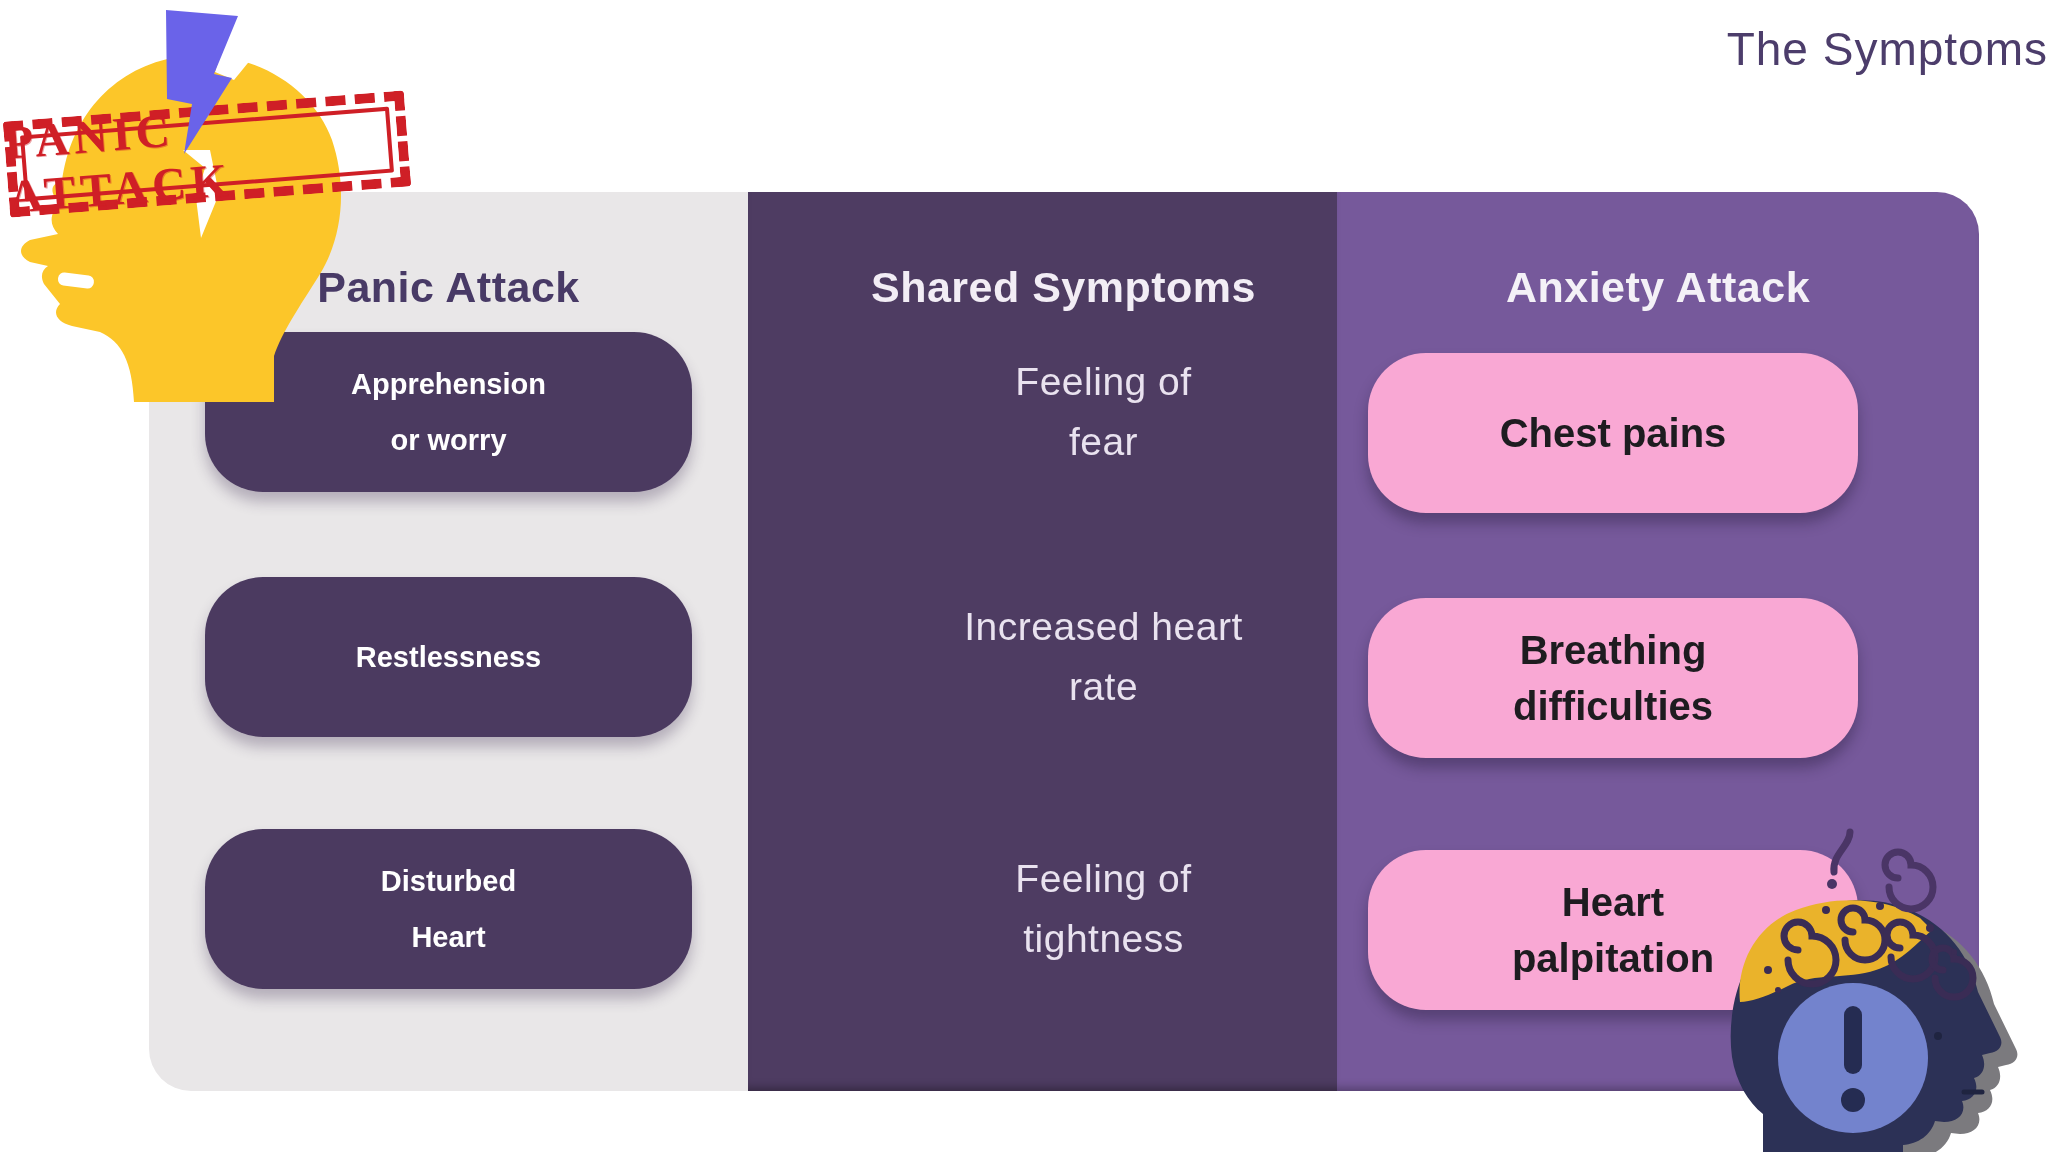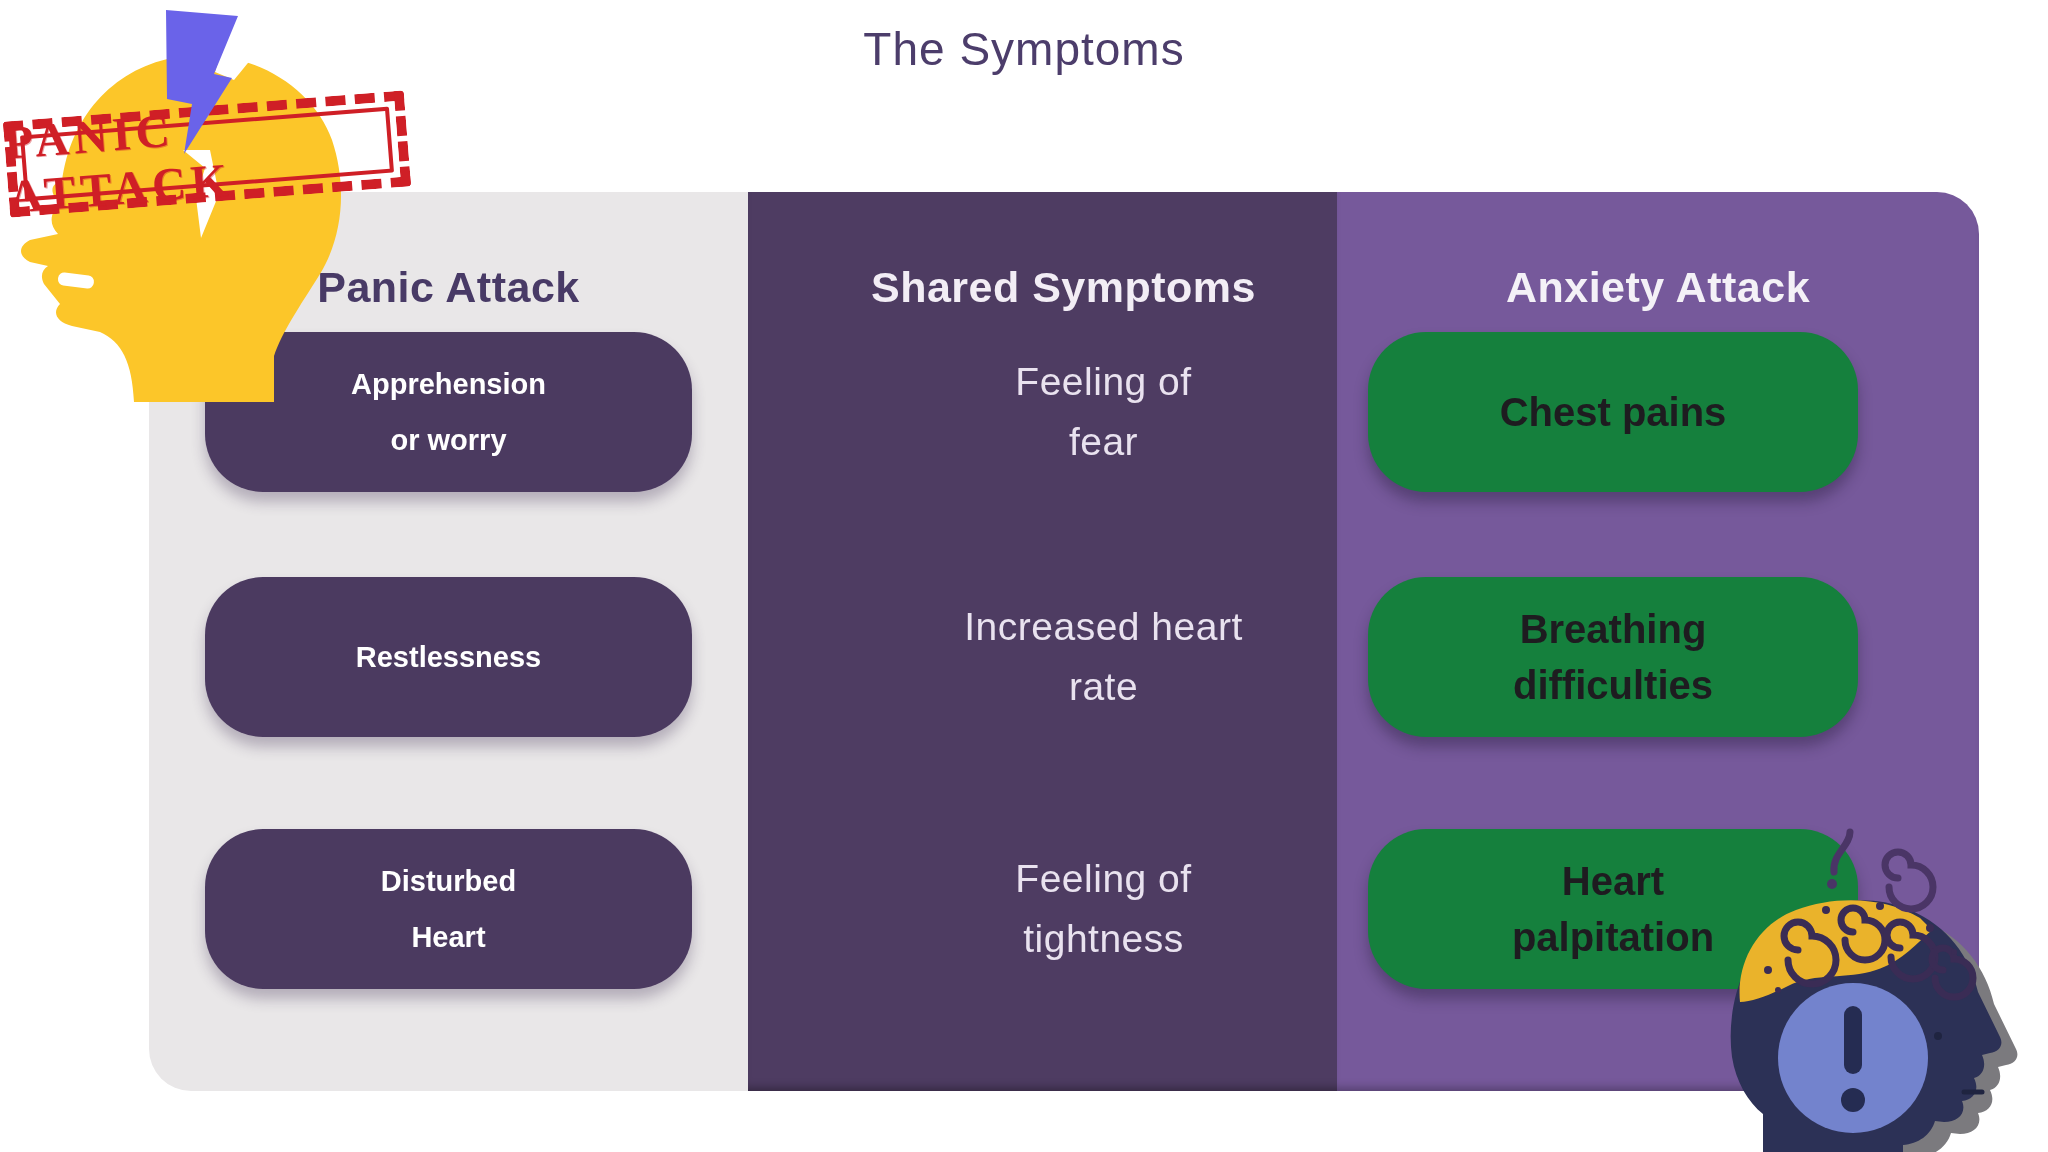--- a/index.html
+++ b/index.html
@@ -1,21 +1,21 @@
 <!DOCTYPE html>
 <html><head>
 <meta charset="utf-8">
 <style>
   html,body{margin:0;padding:0;background:#ffffff;}
   #canvas{position:relative;width:2048px;height:1152px;background:#ffffff;overflow:hidden;
           font-family:"Liberation Sans",sans-serif;}
   .prelines{white-space:pre-line;}
 
   
-  #title-block{position:absolute;left:0;top:22px;width:2048px;text-align:center;}
+  #title-block{position:absolute;left:0;top:22px;width:2048px;text-align:right;}
   #subtitle{font-size:46px;font-weight:400;color:#4c3d6b;letter-spacing:1px;
             font-family:"Liberation Sans",sans-serif;}
   #main-title{margin-top:14px;font-size:64px;font-weight:800;color:#453767;letter-spacing:0.5px;}
 
   
   #panel{position:absolute;left:149px;top:192px;width:1714px;height:899px;}
   .col{position:absolute;top:0;height:899px;}
   #col-left{left:0;width:599px;background:#e9e7e8;border-radius:42px 0 0 42px;}
   #col-middle{left:599px;width:631px;background:#4e3c62;box-shadow:inset 0 -9px 10px -6px rgba(0,0,0,0.35);}
   #col-right{left:1188px;width:642px;background:#76599b;border-radius:0 42px 42px 0;
@@ -29,22 +29,22 @@
   #col-right .col-header{color:#f4f1f7;}
 
   .row{position:absolute;left:0;width:100%;height:160px;}
   .row1{top:140px;} .row2{top:385px;} .row3{top:637px;}
 
   .pill{position:absolute;top:0;height:160px;border-radius:58px;
         display:flex;align-items:center;justify-content:center;text-align:center;
         font-weight:700;line-height:56px;}
   .pill-dark{left:56px;width:487px;background:#4b3a60;color:#ffffff;font-size:29px;
              box-shadow:0 10px 14px rgba(58,44,78,0.30);}
-  .pill-light{left:31px;width:490px;background:#15803d;color:#1e1c20;font-size:40px;
-              box-shadow:0 10px 14px rgba(30,20,45,0.35);}
+  .pill-light{left:31px;width:490px;background:#f9a8d4;color:#1e1c20;font-size:40px;
+              box-shadow:0 10px 14px rgba(30,20,45,0.35);margin-top:21px;}
 
   .mid-item{position:absolute;left:0;width:100%;height:160px;
             display:flex;align-items:center;justify-content:center;text-align:center;
             font-size:39px;font-weight:400;color:#e9e2ef;line-height:60px;
             font-family:"Liberation Sans",sans-serif;letter-spacing:0.5px;margin-left:40px;}
 
   
   #head-left{position:absolute;left:0;top:0;width:440px;height:430px;}
   #head-left svg{position:absolute;left:0;top:0;}
   #bolt-svg{z-index:6;}

